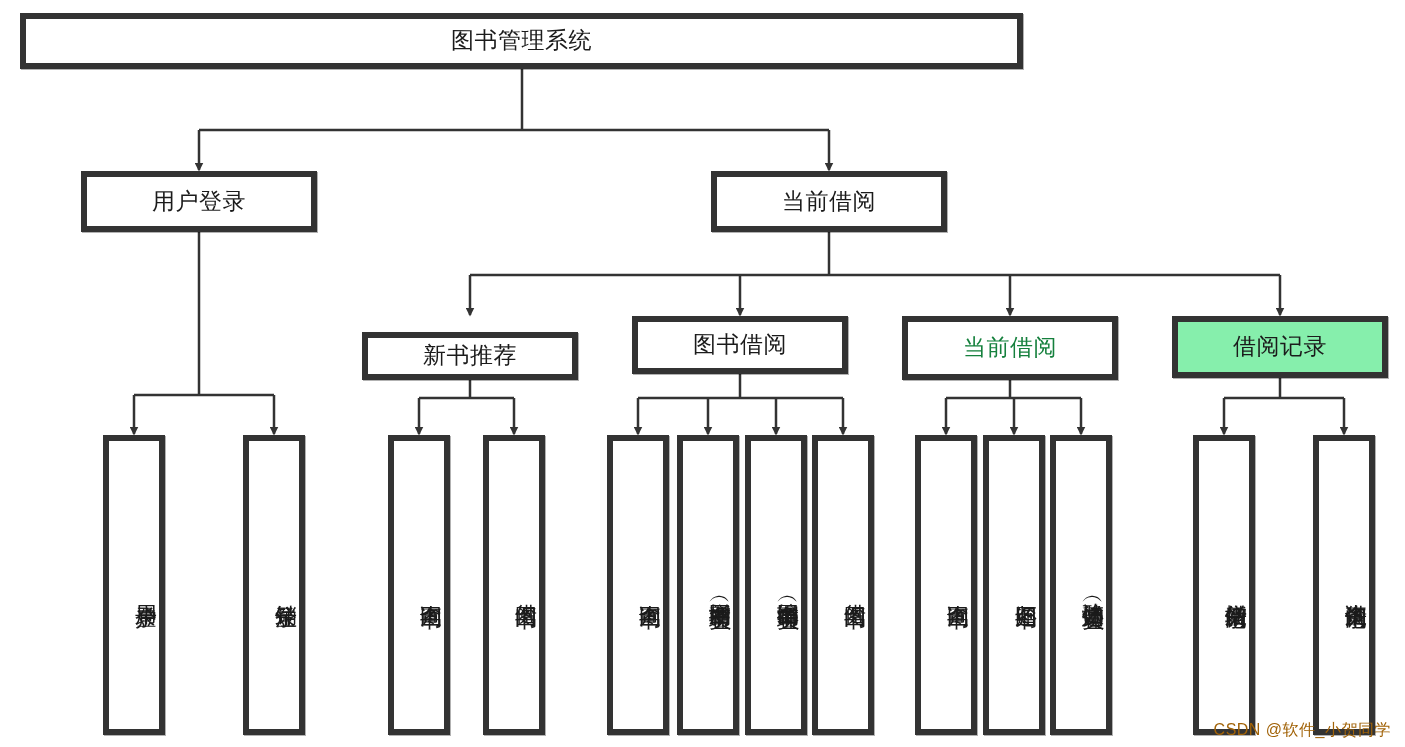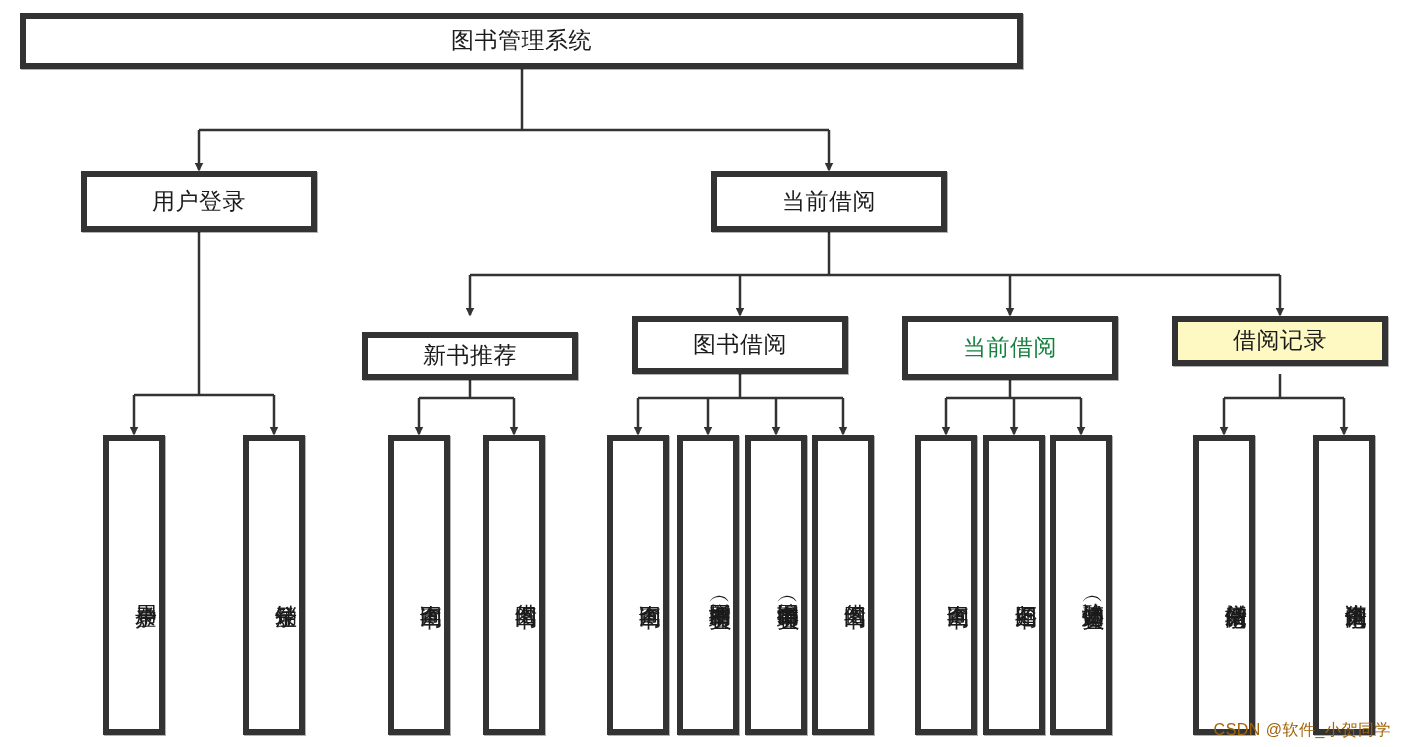--- a/index.html
+++ b/index.html
@@ -129,21 +129,21 @@
       </div>
       <div class="node horizontal" id="node-new_book_rec" style="left: 362px; top: 332px; width: 216px; height: 48px; border-color: rgb(51, 51, 51); background: rgb(255, 255, 255); color: rgb(27, 27, 27);">
         <span class="node-label">新书推荐</span>
       </div>
       <div class="node horizontal" id="node-book_borrow" style="left: 632px; top: 316px; width: 216px; height: 58px; border-color: rgb(51, 51, 51); background: rgb(255, 255, 255); color: rgb(27, 27, 27); font-family: Liberation Serif, serif;">
         <span class="node-label">图书借阅</span>
       </div>
       <div class="node horizontal" id="node-current_borrow" style="left: 902px; top: 316px; width: 216px; height: 64px; border-color: rgb(51, 51, 51); background: rgb(255, 255, 255); color: #15803d;">
         <span class="node-label">当前借阅</span>
       </div>
-      <div class="node horizontal" id="node-borrow_record" style="left: 1172px; top: 316px; width: 216px; height: 50px; border-color: rgb(51, 51, 51); background: #fef9c3; color: rgb(27, 27, 27); text-align: right;">
+      <div class="node horizontal" id="node-borrow_record" style="left: 1172px; top: 316px; width: 216px; height: 62px; border-color: rgb(51, 51, 51); background: #86efac; color: rgb(27, 27, 27); text-align: right;">
         <span class="node-label">借阅记录</span>
       </div>
       <div class="node vertical" id="node-leaf_login" style="left: 103px; top: 435px; width: 62px; height: 300px; border-color: rgb(51, 51, 51); background: rgb(255, 255, 255); color: rgb(27, 27, 27);">
         <span class="node-label">用户登录</span>
       </div>
       <div class="node vertical" id="node-leaf_logout" style="left: 243px; top: 435px; width: 62px; height: 300px; border-color: rgb(51, 51, 51); background: rgb(255, 255, 255); color: rgb(27, 27, 27);">
         <span class="node-label">注销登录</span>
       </div>
       <div class="node vertical" id="node-leaf_query_1" style="left: 388px; top: 435px; width: 62px; height: 300px; border-color: rgb(51, 51, 51); background: rgb(255, 255, 255); color: rgb(27, 27, 27);">
         <span class="node-label">查询图书</span>

